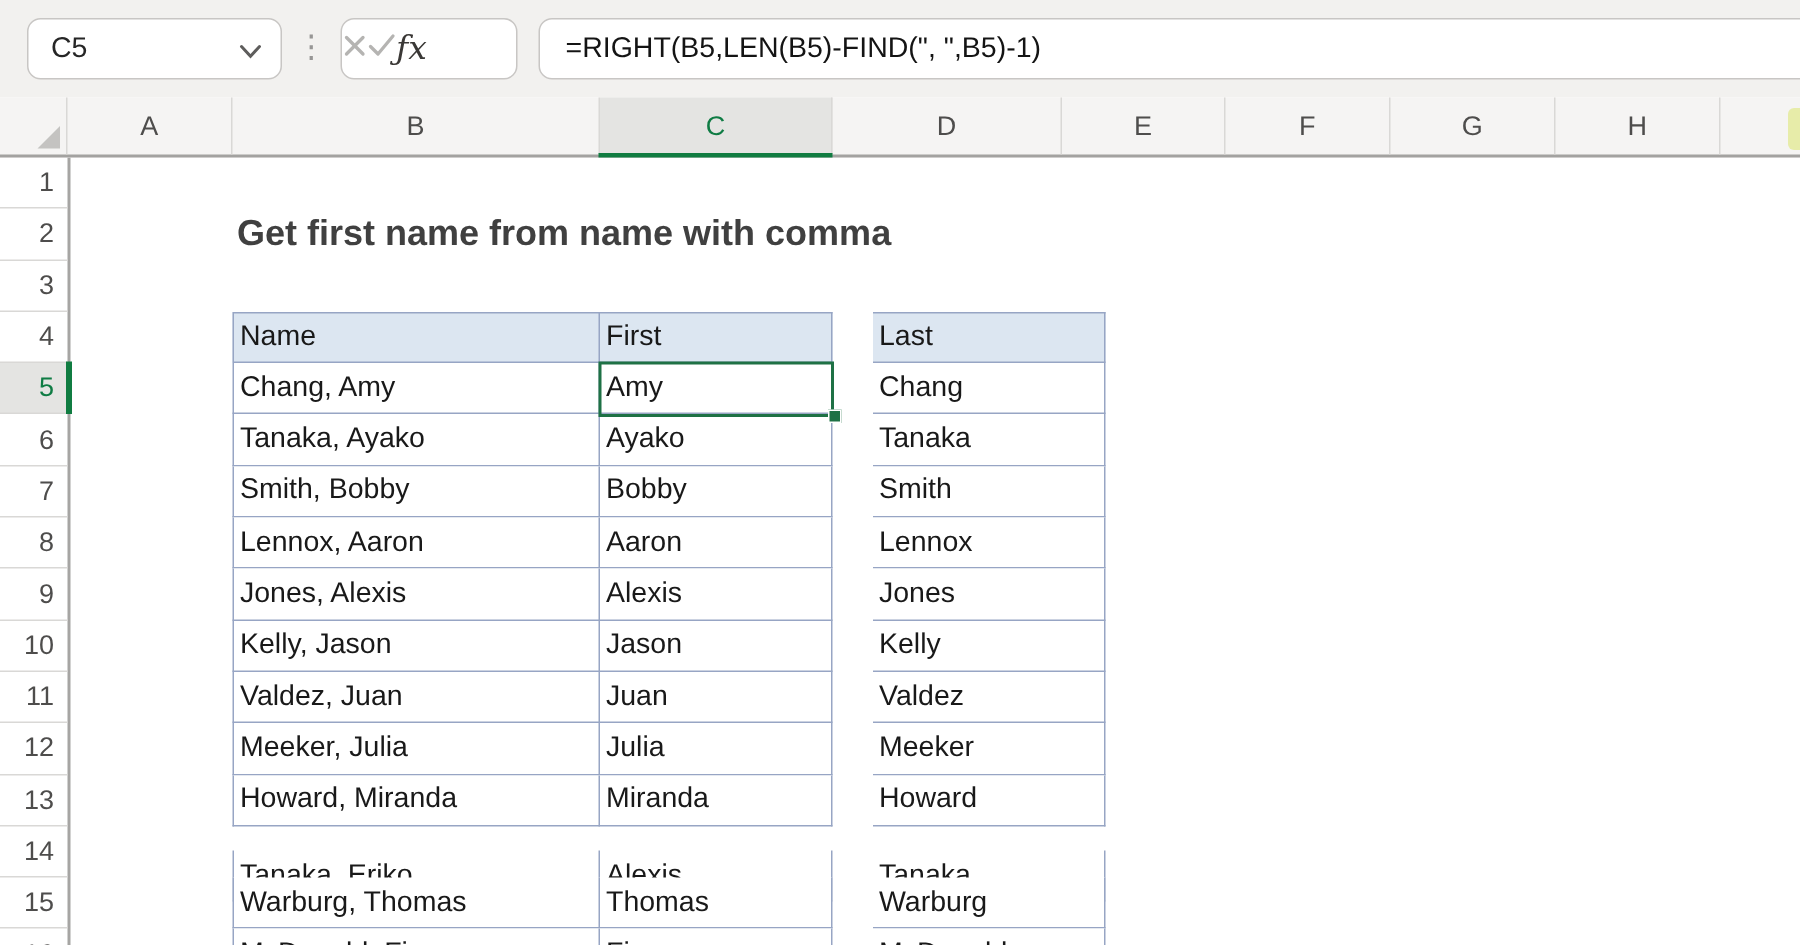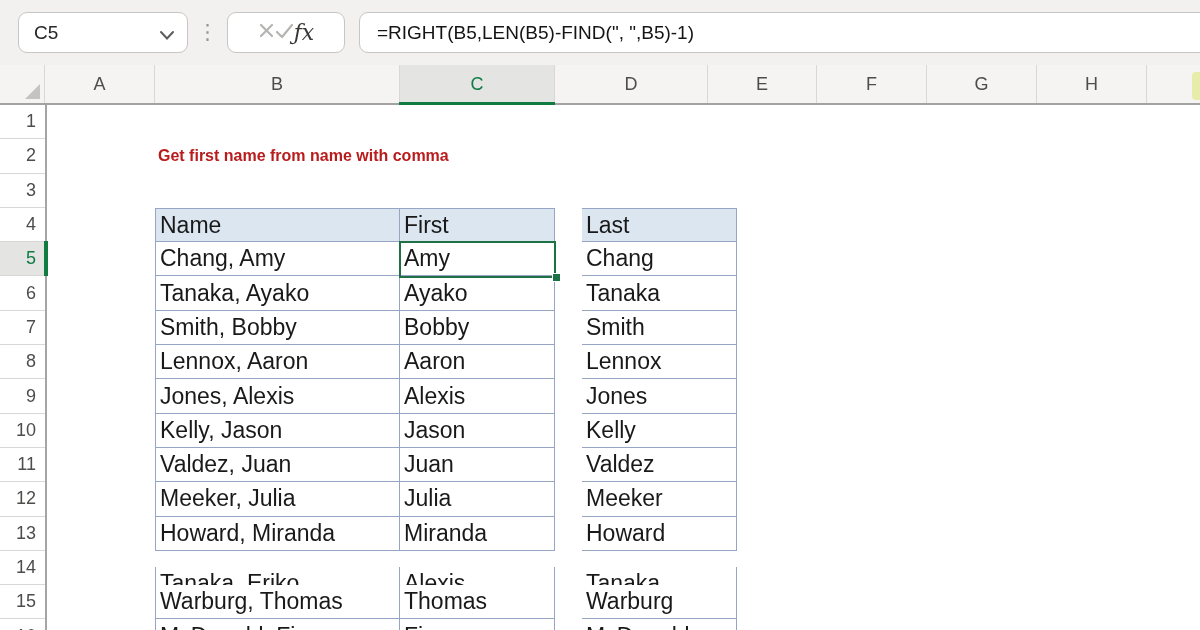--- a/index.html
+++ b/index.html
@@ -10,21 +10,21 @@
   }
   #app{position:relative;width:1200px;height:630px;overflow:hidden;background:#ffffff;}
 
   
   .topbar{position:absolute;left:0;top:0;width:1200px;height:65px;background:#f2f1ef;}
   .wbox{position:absolute;background:#ffffff;border:1px solid #c8c6c4;border-radius:9px;box-sizing:border-box;}
   .namebox{left:18px;top:12px;width:170px;height:41px;}
   .namebox-val{position:absolute;left:15px;top:0;height:39px;line-height:39px;font-size:19px;color:#262626;}
   .namebox-chev{position:absolute;right:12px;top:14px;}
   .splitter-dots{position:absolute;left:197px;top:9px;width:16px;height:46px;line-height:46px;text-align:center;font-size:21px;color:#979695;}
-  .btngroup{left:227px;top:12px;width:118px;height:41px;display:flex;align-items:center;justify-content:center;}
+  .btngroup{left:227px;top:12px;width:118px;height:41px;display:flex;align-items:center;justify-content:flex-start;}
   .fx-glyph{font-family:"DejaVu Serif",serif;font-style:italic;font-size:22px;color:#3a3836;line-height:1;}
   .formulabox{left:359px;top:12px;width:851px;height:41px;}
   .formula-text{position:absolute;left:17px;top:0;height:39px;line-height:39px;font-size:19px;color:#141414;white-space:pre;}
 
   
   .colheaders{position:absolute;left:0;top:65px;width:1200px;height:40px;background:#f5f4f3;
     border-bottom:2px solid #a3a2a0;box-sizing:border-box;z-index:4;}
   .colcell{position:absolute;top:0;height:38px;line-height:38px;text-align:center;
     font-size:18px;color:#4e4d4c;border-right:1px solid #d9d8d6;box-sizing:border-box;}
   .colcell.sel{background:#e4e4e2;color:#0f7c44;}
@@ -37,27 +37,27 @@
   
   .rowline-v{position:absolute;left:45px;top:105px;width:1.5px;height:525px;background:#a6a5a3;z-index:2;}
   .rowcell{position:absolute;left:0;width:45px;height:34.3px;box-sizing:border-box;
     border-bottom:1px solid #d9d8d6;font-size:18px;color:#4e4d4c;
     display:flex;align-items:center;justify-content:flex-end;padding-right:9px;z-index:3;}
   .rowcell.sel{background:#e4e4e2;color:#0f7c44;}
   .sel-rightbar{position:absolute;right:-2.5px;top:-1px;bottom:-1px;width:3.5px;background:#107c41;z-index:5;}
 
   
   .sheet-title{position:absolute;left:158px;top:139.3px;height:34.3px;line-height:34.3px;
-    font-weight:bold;font-size:16px;color:#b91c1c;z-index:1;}
+    font-weight:bold;font-size:24px;color:#404040;z-index:1;}
 
   .xtable{position:absolute;left:155px;top:207.9px;width:555px;z-index:1;}
   .trow{position:absolute;left:0;width:555px;height:34.3px;}
   .tcell{position:absolute;top:0;height:34.3px;box-sizing:border-box;
     border:1px solid #97a5c4;border-left:none;border-top:none;
-    padding-left:4px;font-size:23px;color:#191919;display:flex;align-items:center;background:#ffffff;}
+    padding-left:4px;font-size:19px;color:#191919;display:flex;align-items:center;background:#ffffff;}
   .trow.thead .tcell{background:#dce6f1;}
   .tc1{left:0;width:245px;border-left:1px solid #97a5c4;}
   .trow.thead .tc1{border-top:1px solid #97a5c4;}
   .trow.thead .tc2{border-top:1px solid #97a5c4;}
   .trow.thead .tc3{border-top:1px solid #97a5c4;}
   .tc2{left:245px;width:155px;}
   .tc3{left:400px;width:155px;margin-left:27px;}
 
   
   .sel-box{position:absolute;left:398.8px;top:240.9px;width:157.5px;height:36.7px;

